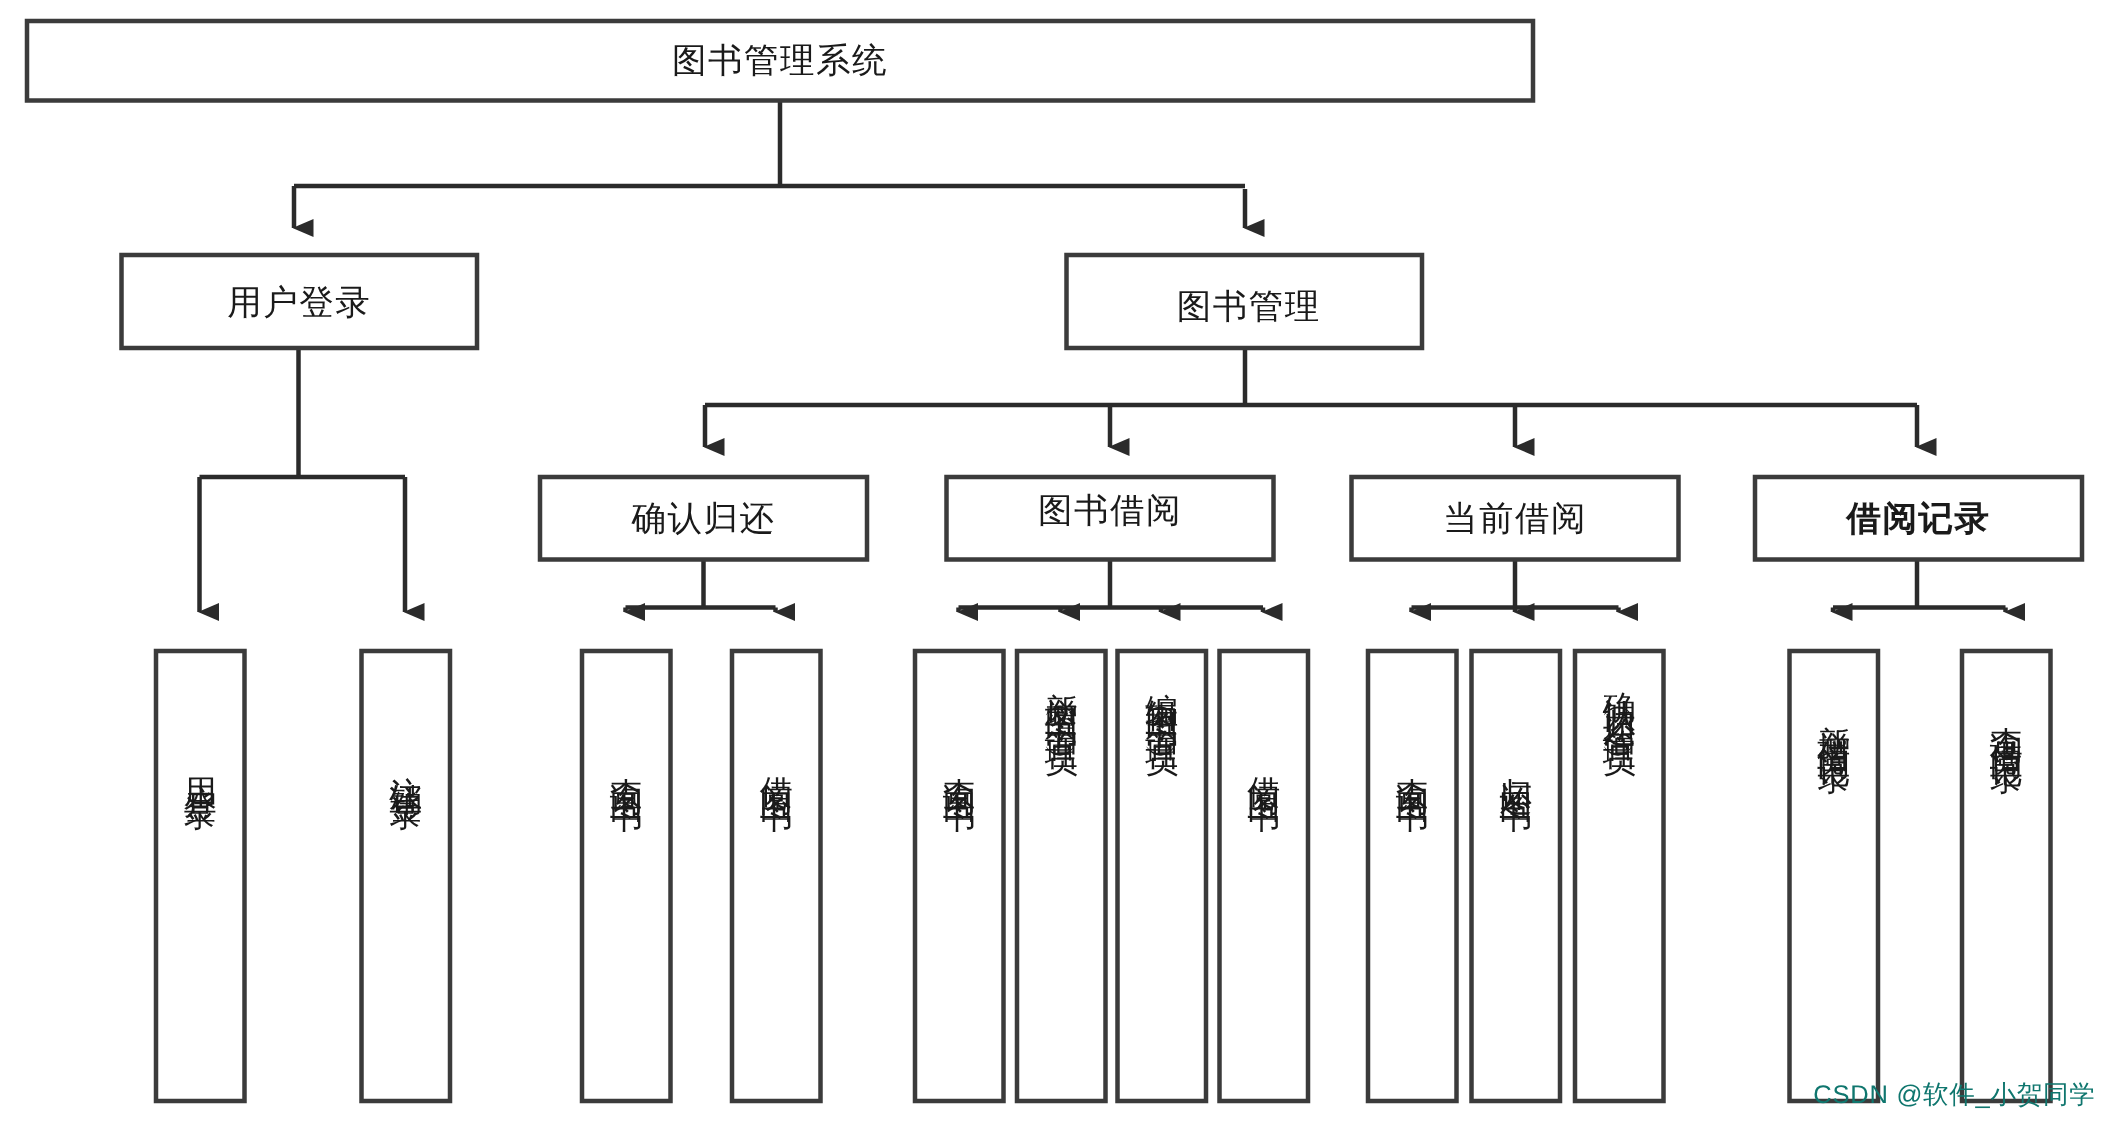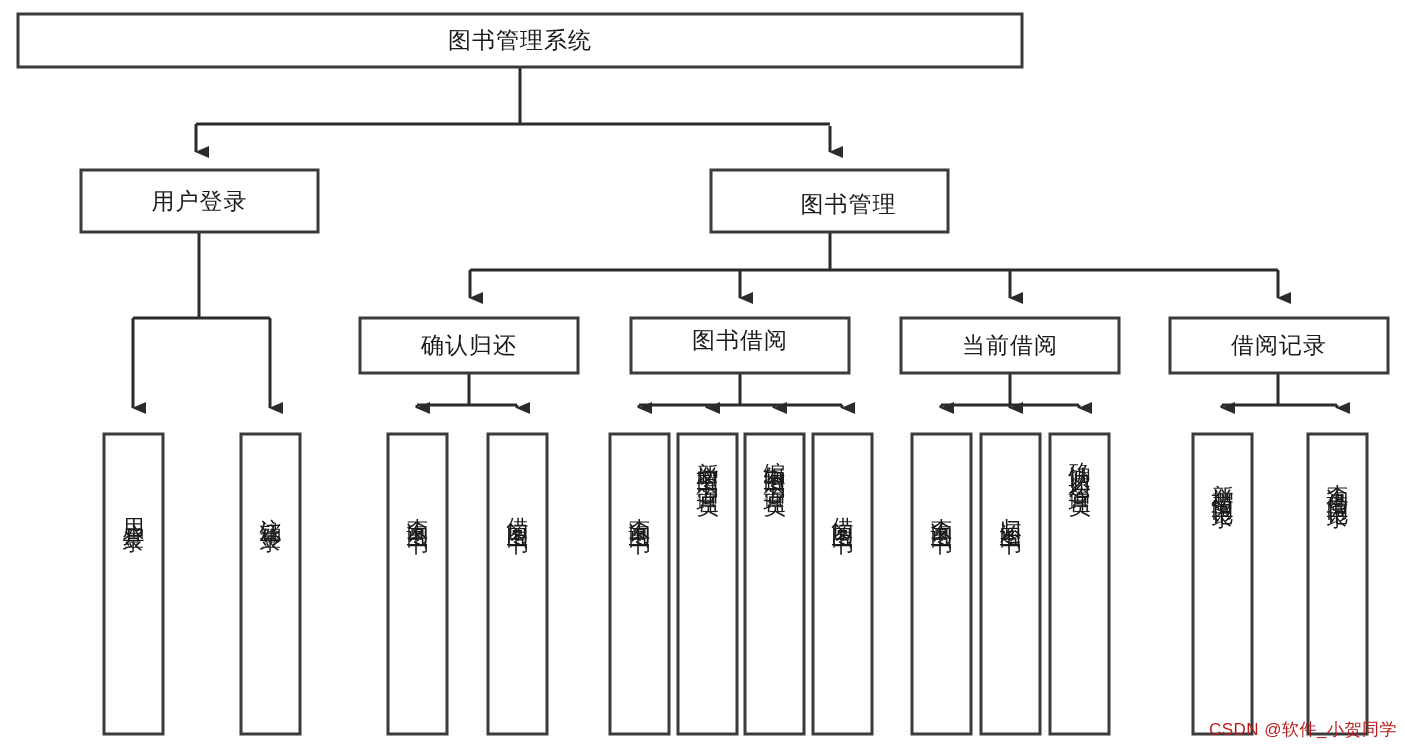--- a/index.html
+++ b/index.html
@@ -71,21 +71,21 @@
     color: #1a1a1a;
     letter-spacing: 1px;
     white-space: nowrap;
   }
   #watermark {
     position: absolute;
     right: 8px;
     bottom: 6px;
     font-family: "Liberation Sans", "DejaVu Sans", sans-serif;
     font-size: 17px;
-    color: #b91c1c;
+    color: #0f766e;
     letter-spacing: 0.5px;
     white-space: nowrap;
   }
 </style>
 </head>
 <body>
 
 <div id="diagram-root">
 
   <svg id="tree-svg" viewBox="0 0 1405 747">
@@ -179,34 +179,34 @@
     <rect class="node-box" x="1308" y="434" width="59" height="300"></rect>
   </svg>
 
   <div class="hlabel-wrap" style="left:18px; top:14px; width:1004px; height:53px;">
     <span class="hlabel-text">图书管理系统</span>
   </div>
 
   <div class="hlabel-wrap" style="left:81px; top:170px; width:237px; height:62px;">
     <span class="hlabel-text">用户登录</span>
   </div>
-  <div class="hlabel-wrap" style="left:730px; top:170px; width:237px; height:68px;">
+  <div class="hlabel-wrap" style="left:714px; top:170px; width:237px; height:68px;">
     <span class="hlabel-text">图书管理</span>
   </div>
 
   <div class="hlabel-wrap" style="left:360px; top:318px; width:218px; height:55px;">
     <span class="hlabel-text">确认归还</span>
   </div>
   <div class="hlabel-wrap" style="left:631px; top:318px; width:218px; height:44px;">
     <span class="hlabel-text">图书借阅</span>
   </div>
   <div class="hlabel-wrap" style="left:901px; top:318px; width:218px; height:55px;">
     <span class="hlabel-text">当前借阅</span>
   </div>
-  <div class="hlabel-wrap" style="left:1170px; top:318px; width:218px; height:55px;">
+  <div class="hlabel-wrap" style="left:1170px; top:318px; width:218px; height:55px;font-weight:bold;">
     <span class="hlabel-text">借阅记录</span>
   </div>
 
   <div class="vlabel-wrap" style="left:104px; top:500px; width:59px; height:230px;">
     <span class="vlabel-text">用户登录</span>
   </div>
   <div class="vlabel-wrap" style="left:241px; top:500px; width:59px; height:230px;">
     <span class="vlabel-text">注销登录</span>
   </div>
 

